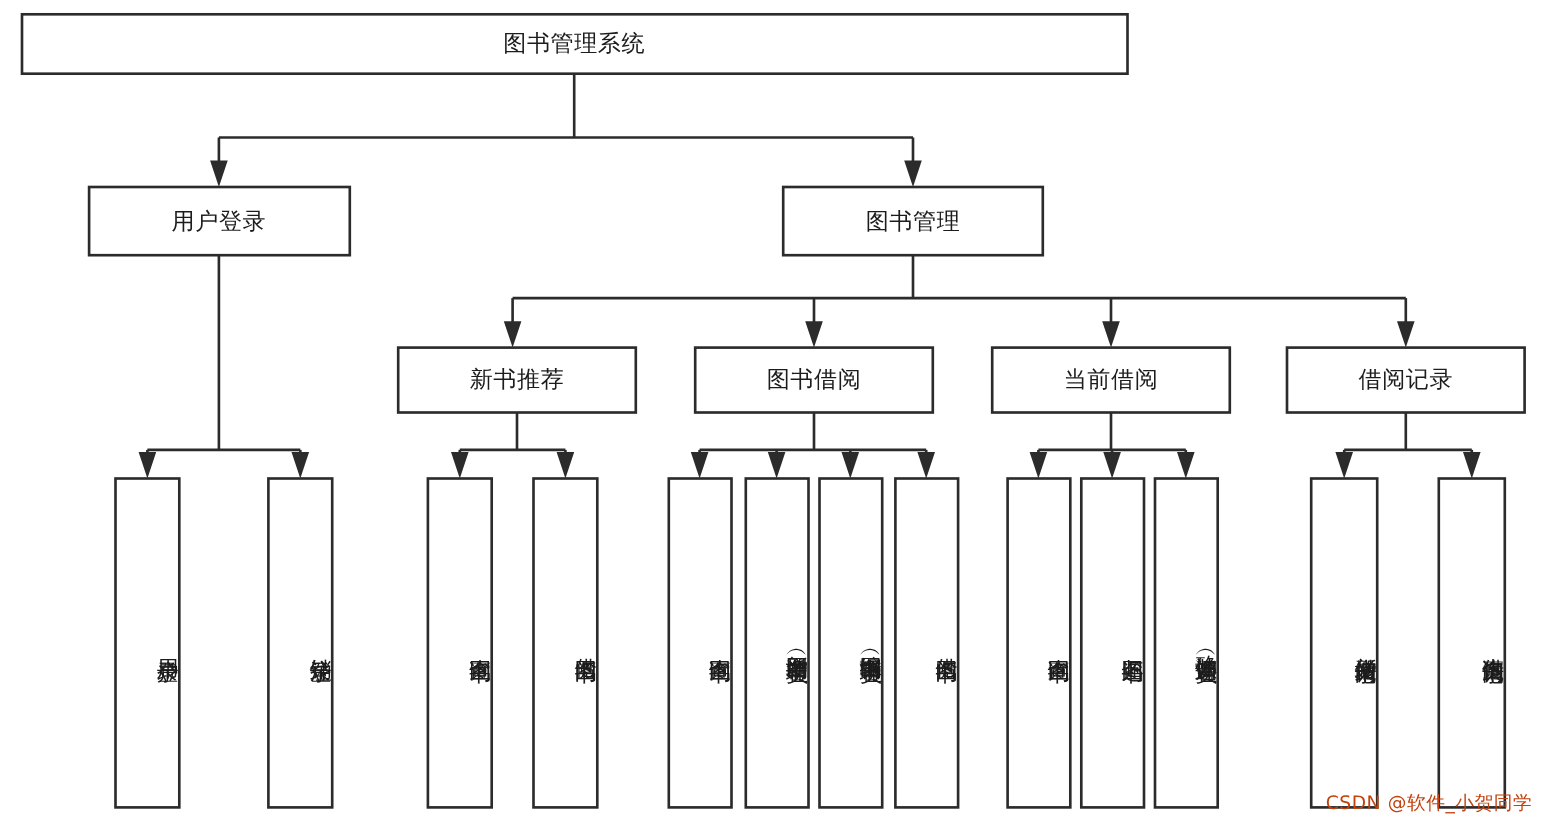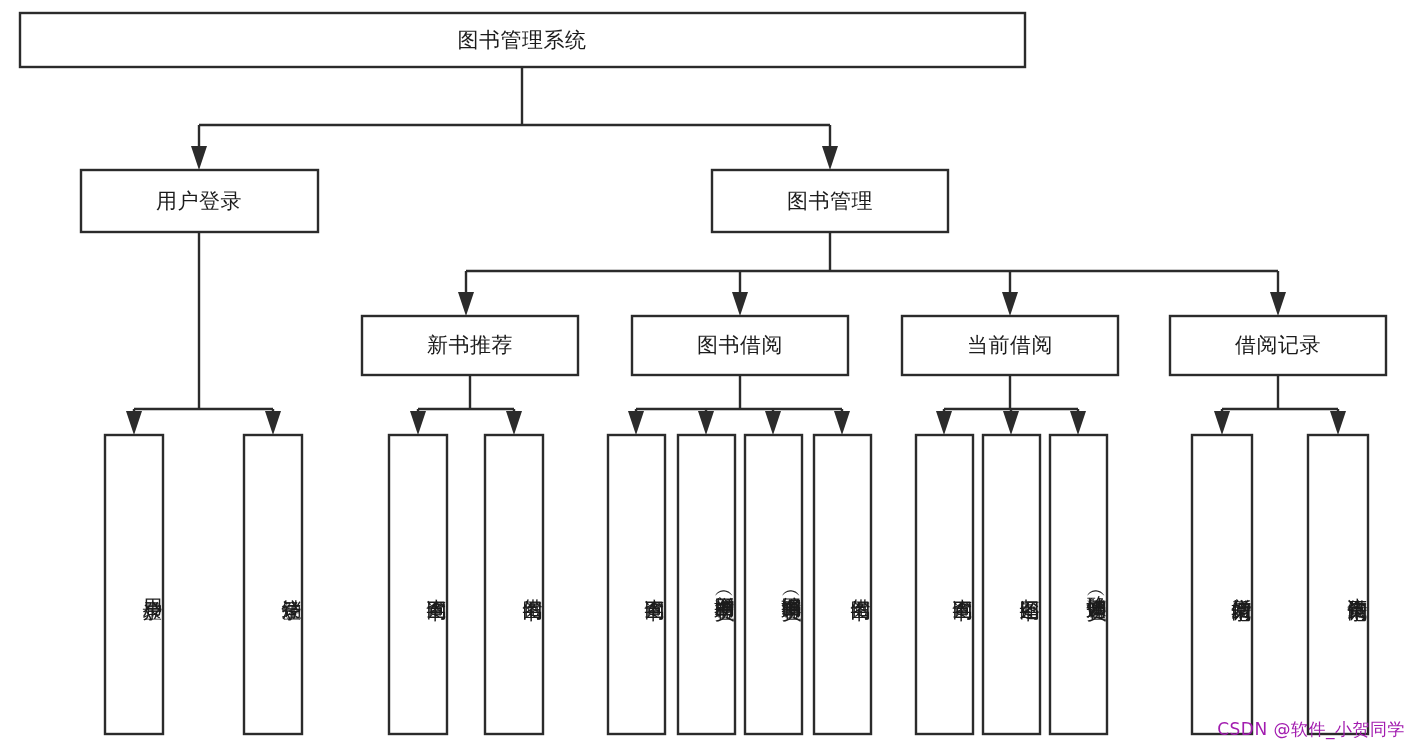--- a/index.html
+++ b/index.html
@@ -63,25 +63,25 @@
     letter-spacing: 1px;
     display: flex;
     align-items: flex-start;
     justify-content: center;
     white-space: nowrap;
     pointer-events: none;
     user-select: none;
   }
   .watermark {
     position: absolute;
-    right: 0;
+    right: 12px;
     bottom: 6px;
     font-family: "DejaVu Sans", "Liberation Sans", sans-serif;
     font-size: 17px;
-    color: #a21caf;
+    color: #c2410c;
     white-space: nowrap;
     letter-spacing: 0.5px;
   }
 </style>
 </head>
 <body>
 
 <div id="diagram-root">
 
   <svg id="tree-svg" viewBox="0 0 1405 747" xmlns="http://www.w3.org/2000/svg">

